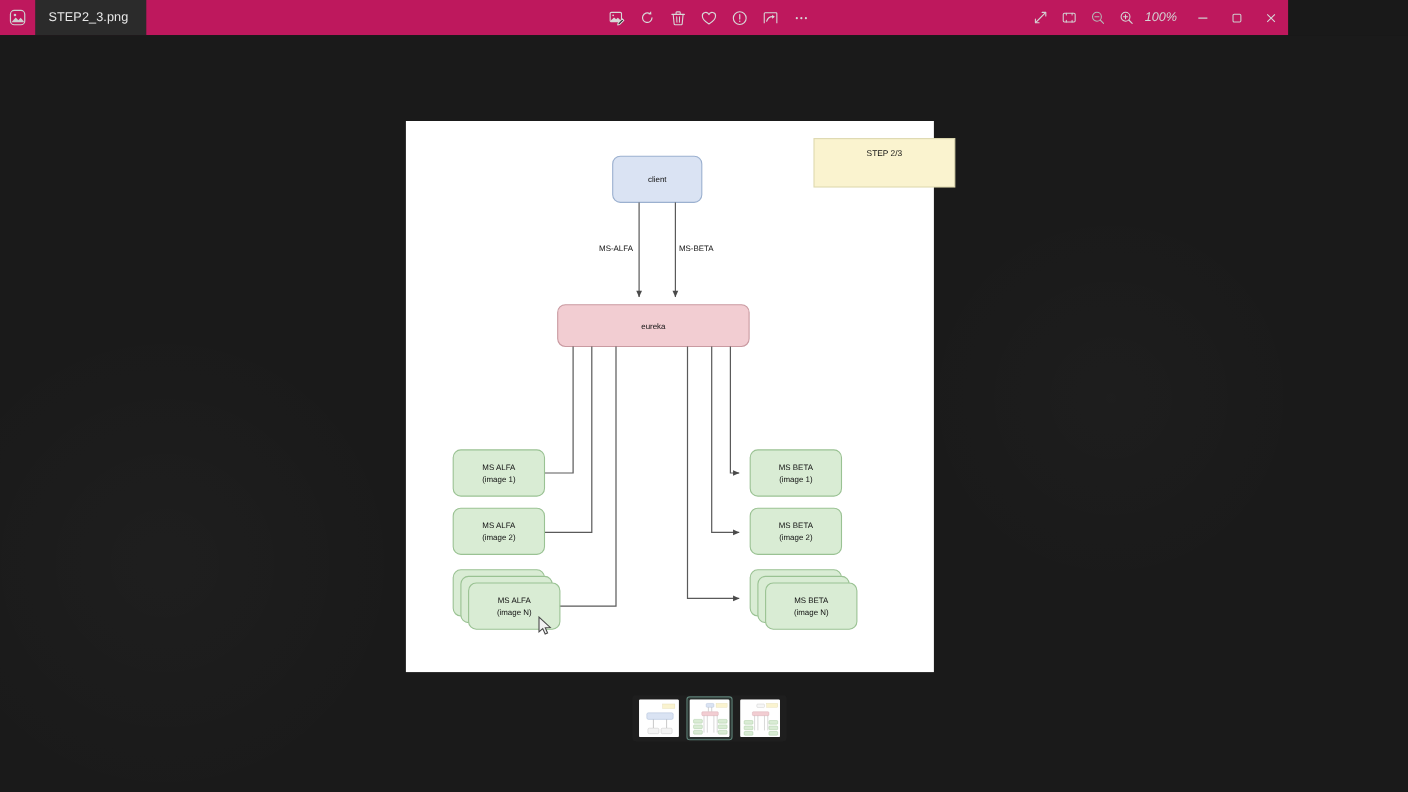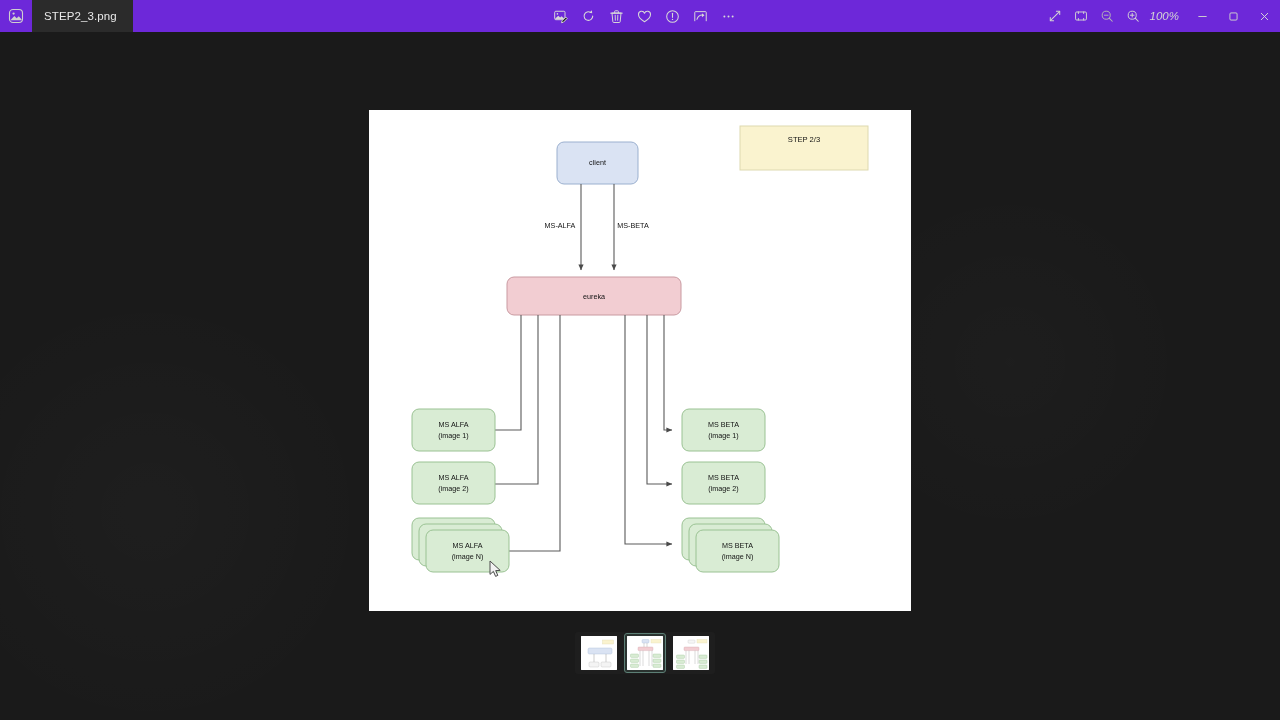--- a/index.html
+++ b/index.html
@@ -9,23 +9,23 @@
     height: 720px;
     overflow: hidden;
     background: #191919;
     font-family: "Liberation Sans", sans-serif;
   }
 
   
   .titlebar {
     position: absolute;
     top: 0; left: 0;
-    width: 1280px;
-    height: 32px;
-    background: #6d28d9;
+    width: 1171px;
+    height: 32px;
+    background: #be185d;
     display: flex;
     align-items: center;
   }
 
   .tab-strip {
     display: flex;
     align-items: center;
     height: 32px;
   }
 
@@ -122,21 +122,21 @@
     background-image:
       radial-gradient(circle 320px at 150px 480px, rgba(255,255,255,0.018), rgba(255,255,255,0) 70%),
       radial-gradient(circle 260px at 1010px 330px, rgba(255,255,255,0.014), rgba(255,255,255,0) 70%);
   }
 
   
   .canvas {
     position: absolute;
     left: 369px;
     top: 78px;
-    width: 542px;
+    width: 480px;
     height: 501px;
     background: #ffffff;
   }
 
   .canvas svg { display: block; }
 
   
   .node-label {
     font-family: "Liberation Sans", sans-serif;
     font-size: 7.2px;

